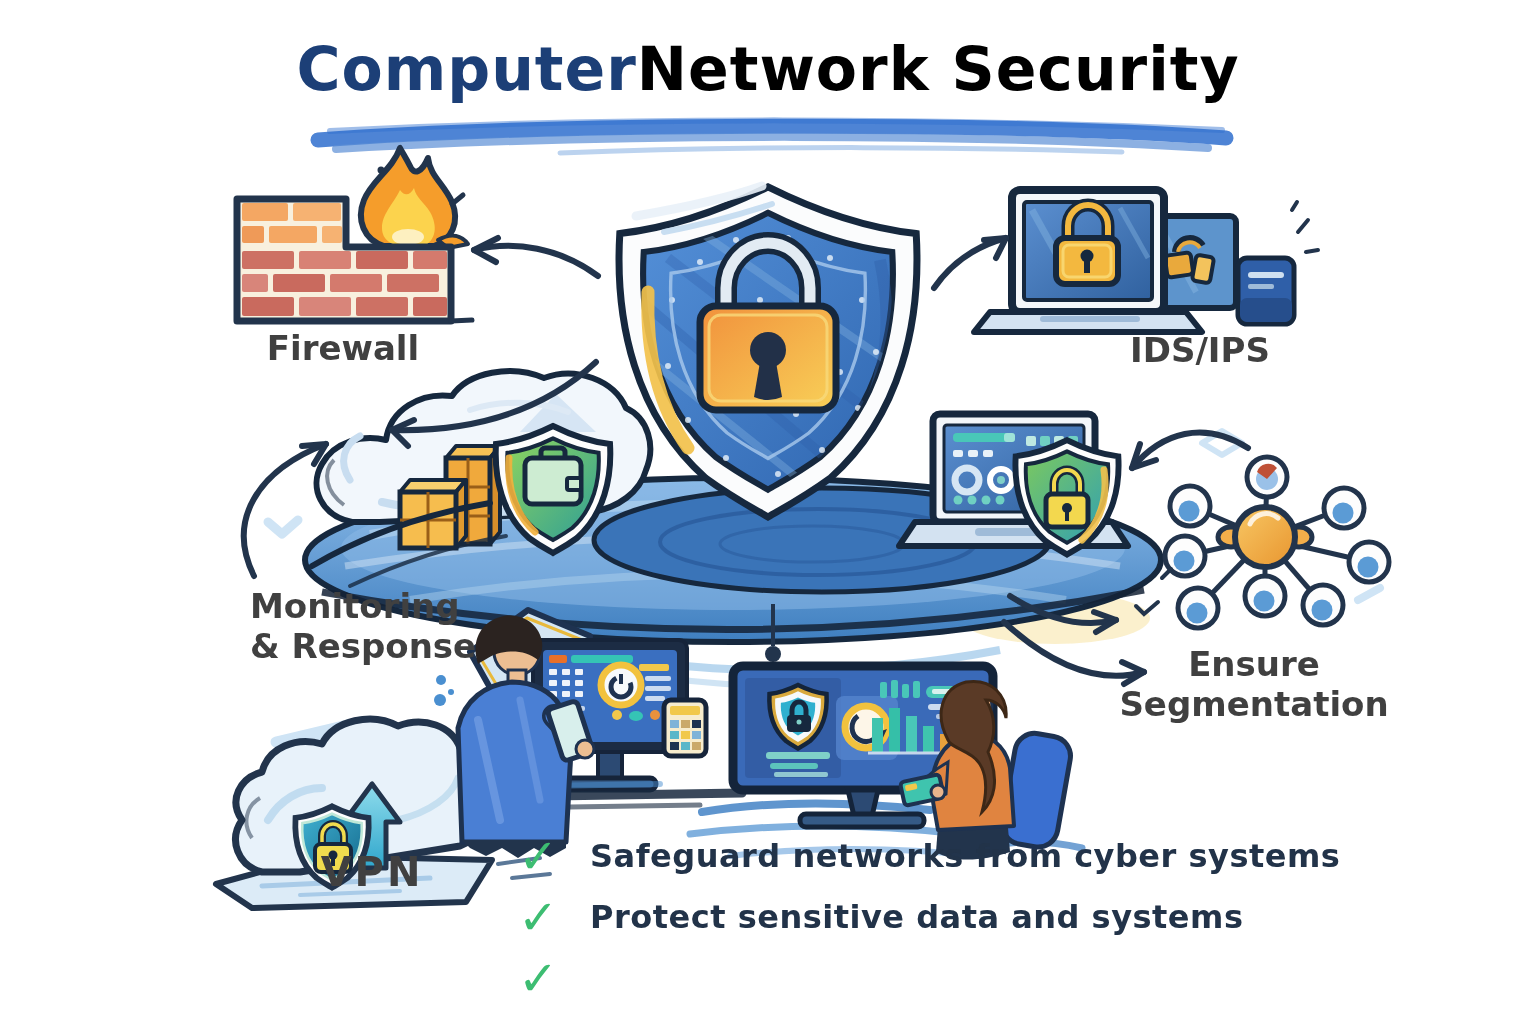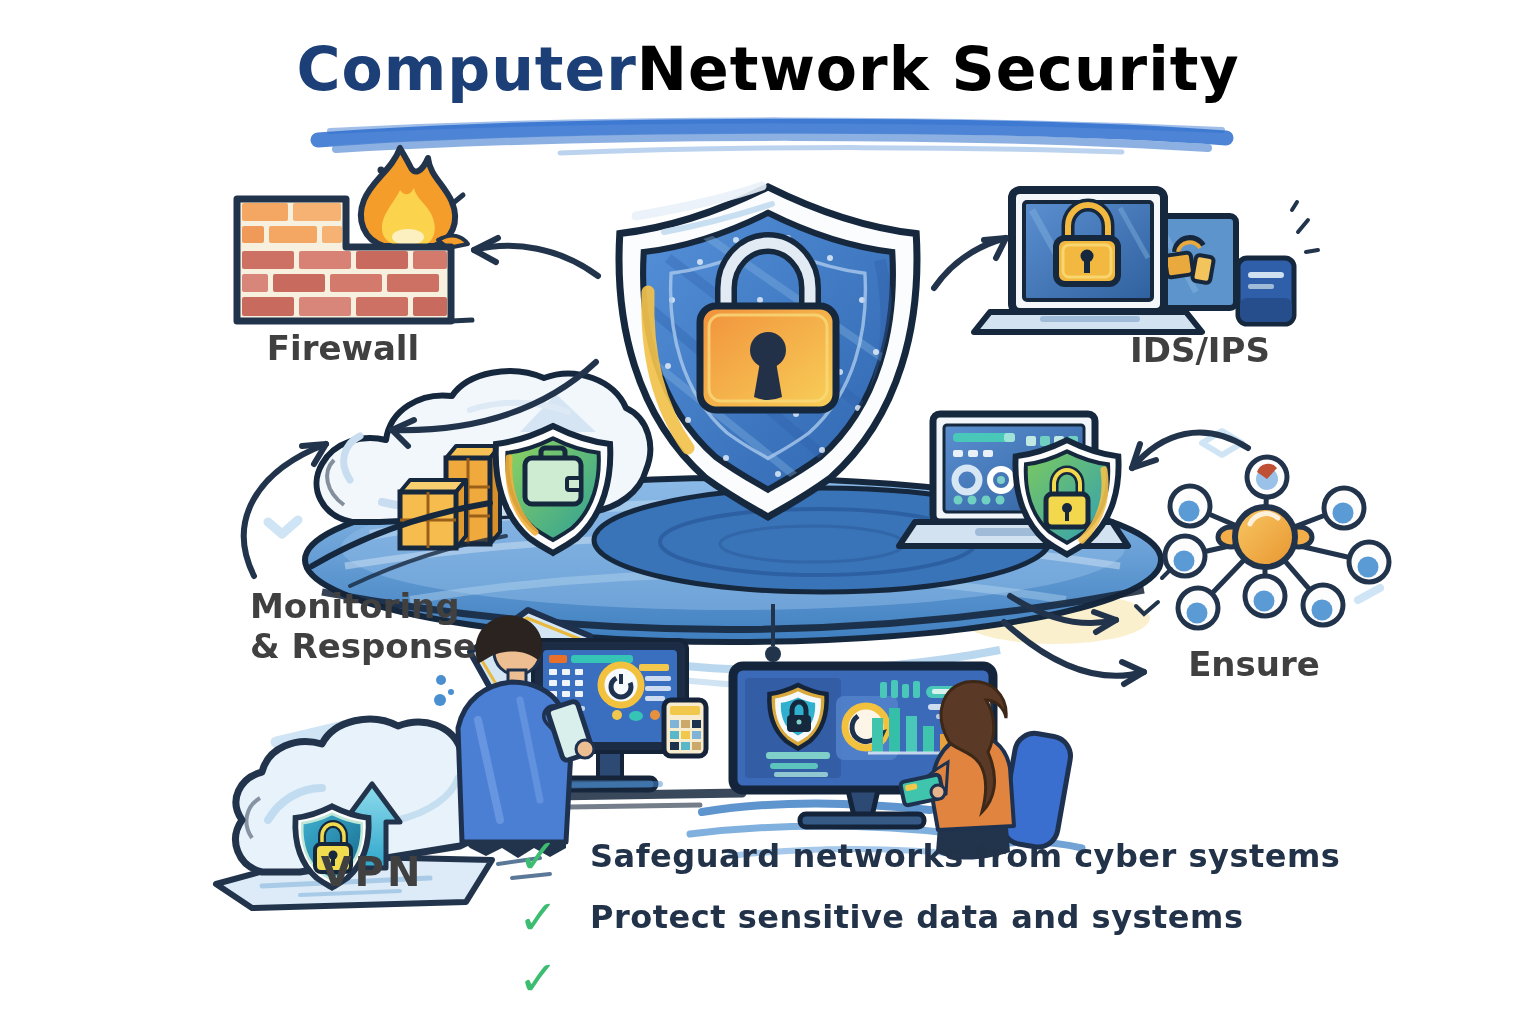--- a/index.html
+++ b/index.html
@@ -546,20 +546,21 @@
 <div class="label centered" id="label-firewall">Firewall</div>
 <div class="label centered" id="label-ids">IDS/IPS</div>
 
 <div class="label" id="label-monitoring">
   <div>Monitoring</div>
   <div>&amp; Response</div>
 </div>
 
 <div class="label centered" id="label-netseg">
   <div>Ensure</div>
+  <div>Segmentation</div>
 </div>
 
 <div class="label centered" id="label-vpn">VPN</div>
 
 <div class="checklist">
   <div class="check-row">
     <span class="check">✓</span>
     <span class="check-text">Safeguard networks from cyber systems</span>
   </div>
   <div class="check-row">

